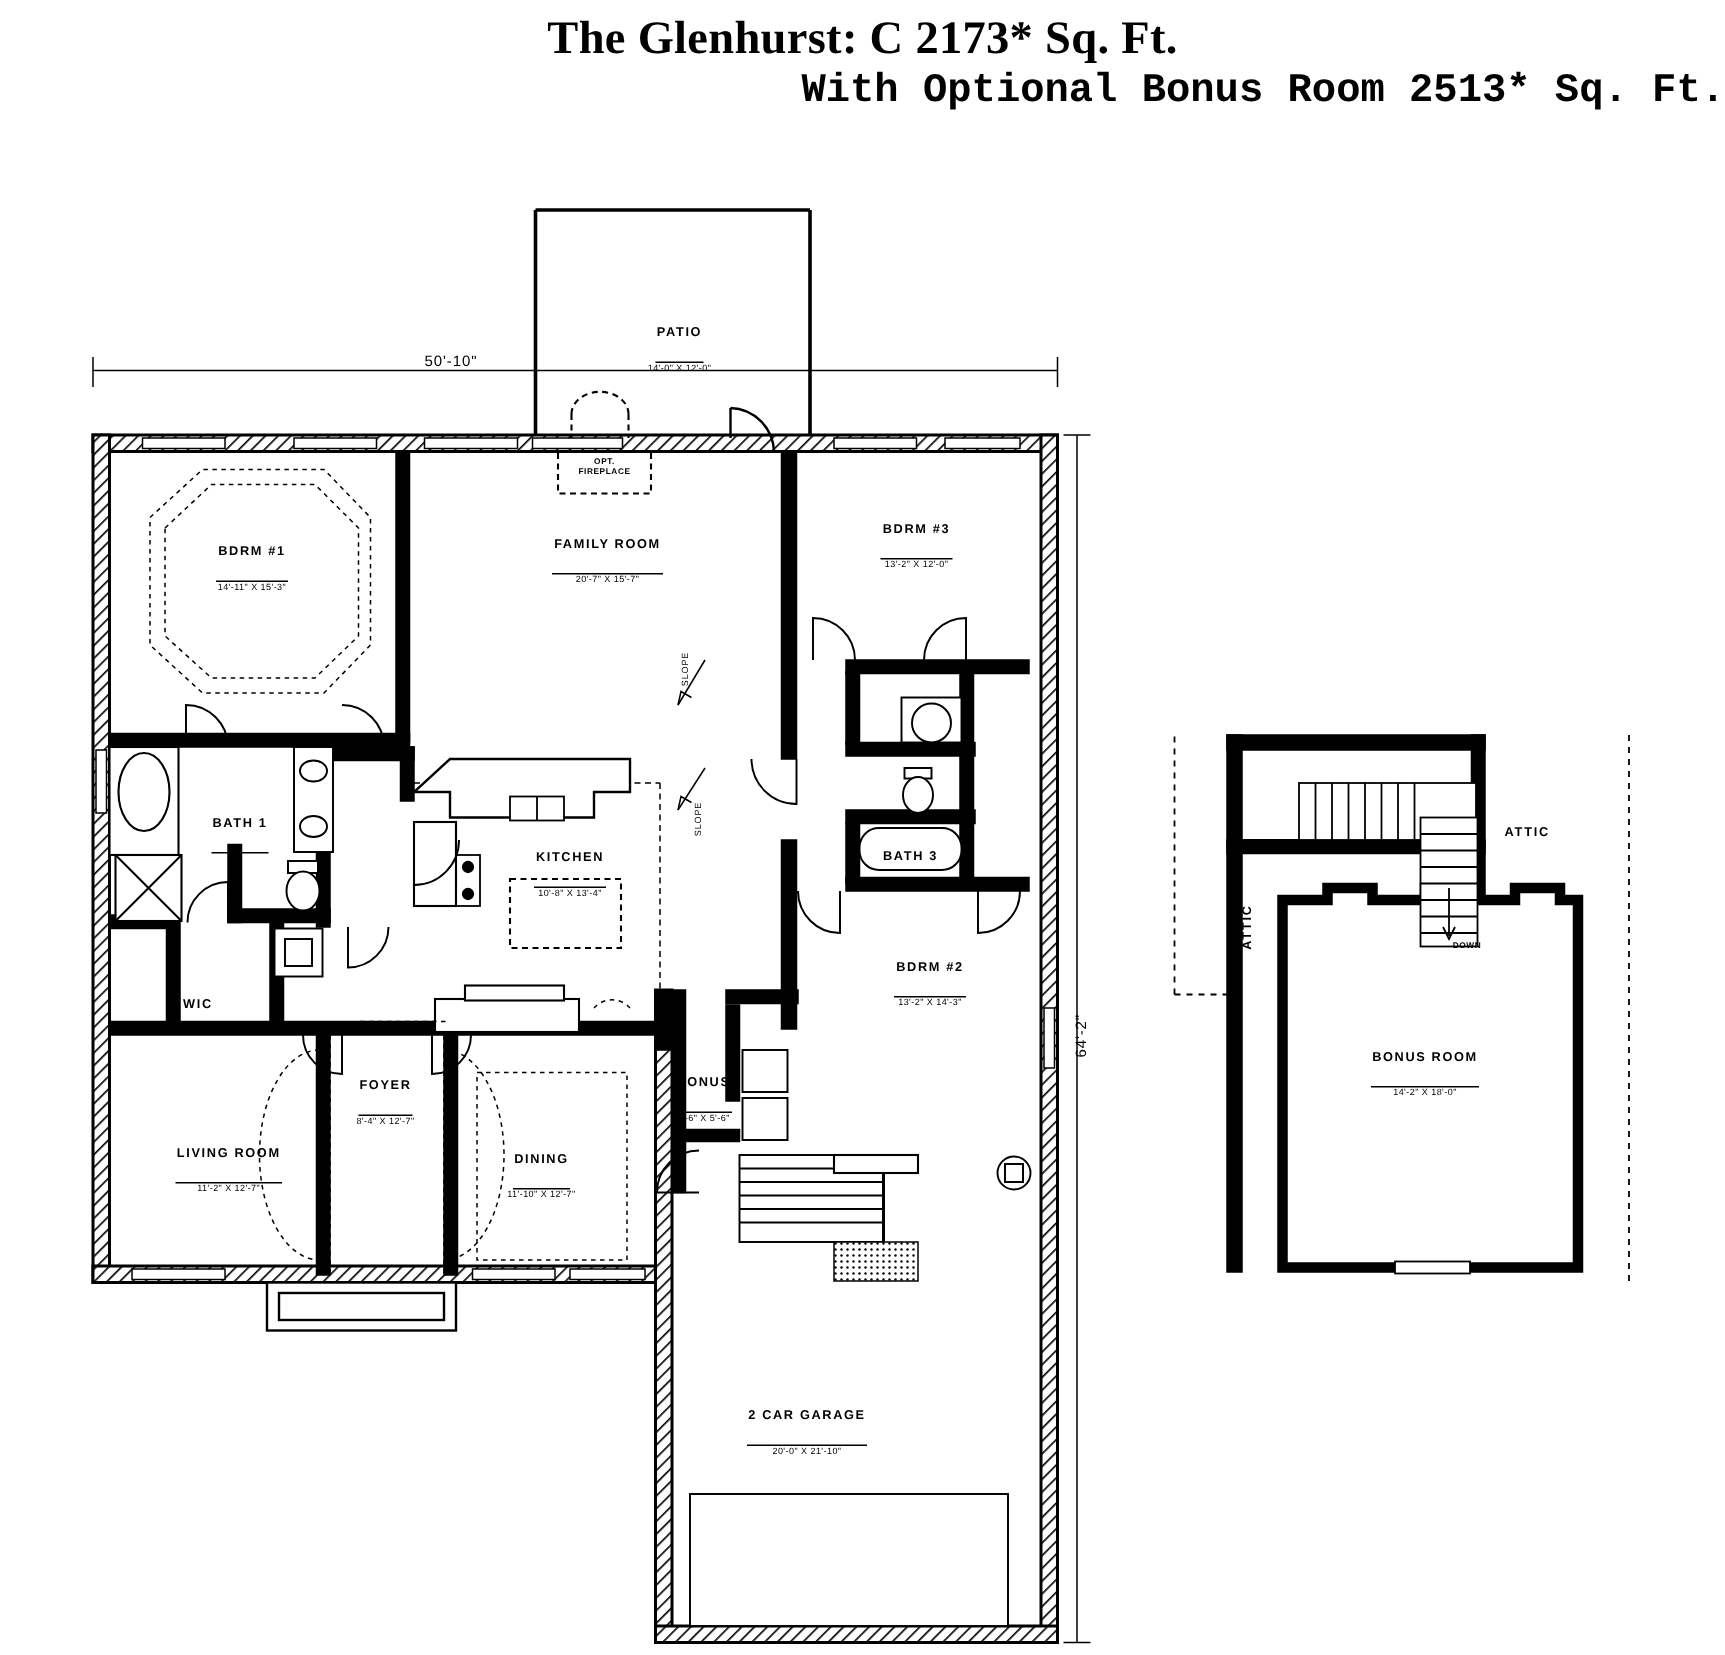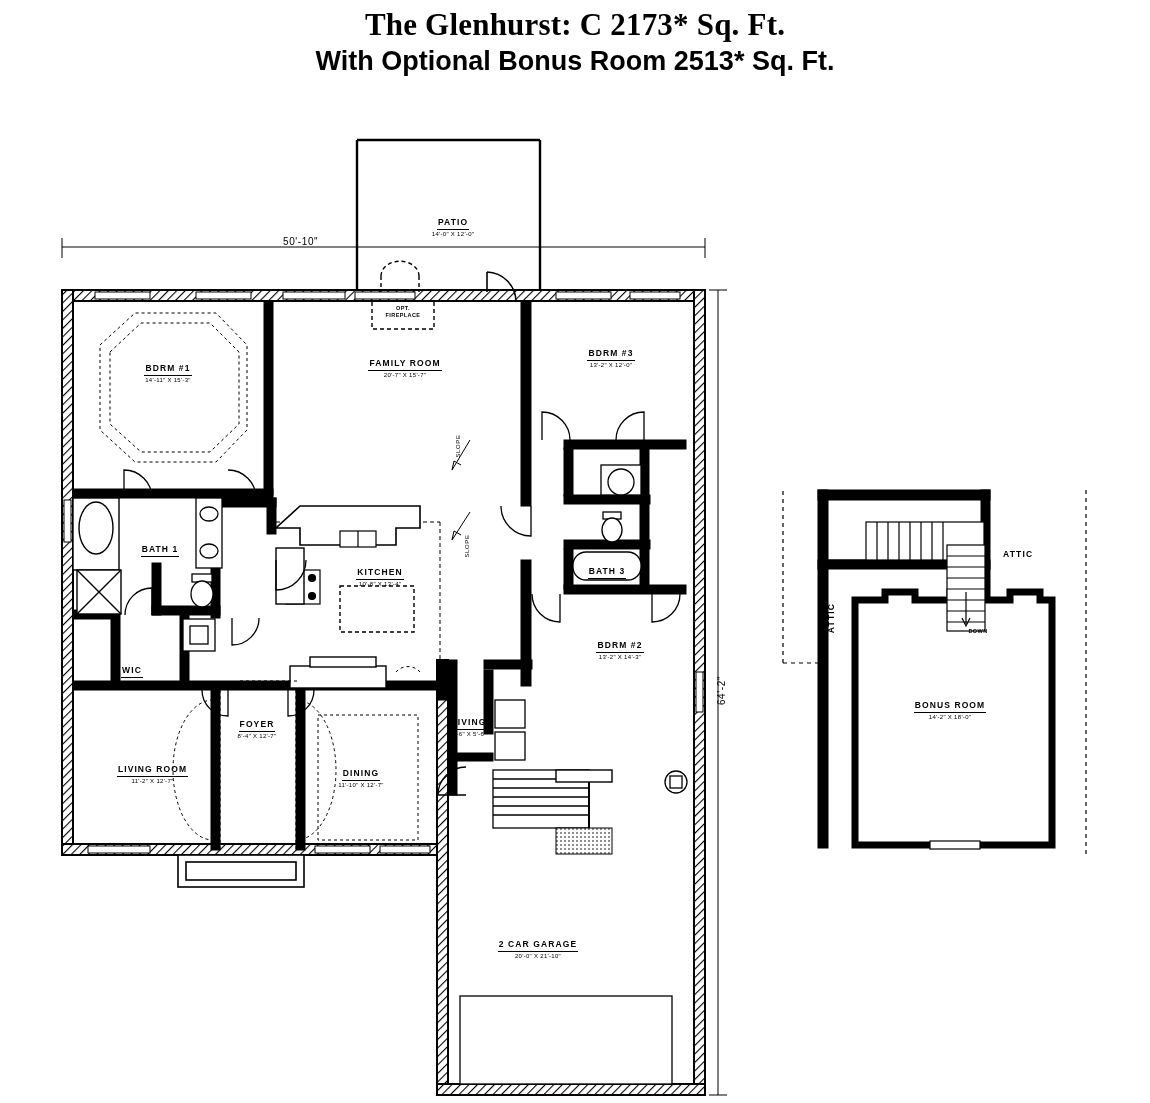--- a/index.html
+++ b/index.html
@@ -2,31 +2,31 @@
 <html><head>
 <meta charset="utf-8">
 <style>
   html,body{margin:0;padding:0;background:#ffffff;}
   body{width:1150px;height:1103px;position:relative;
        font-family:"Liberation Sans", sans-serif;color:#000;}
 
   
   .titleblock{position:absolute;left:0;top:6px;width:1150px;text-align:center;}
   .title1{font-family:"Liberation Serif", serif;font-weight:bold;font-size:31px;line-height:38px;letter-spacing:.2px;}
-  .title2{font-family:Liberation Sans, sans-serif;font-weight:bold;font-size:27px;line-height:34px;}
+  .title2{font-family:Liberation Mono, monospace;font-weight:bold;font-size:27px;line-height:34px;text-align:right;}
   .title3{font-family:"Liberation Serif", serif;font-weight:bold;font-size:25px;line-height:32px;}
 
   
   .plan{position:absolute;left:0;top:0;width:1150px;height:1103px;}
   .plan svg{display:block;}
 
   
   .rl{position:absolute;text-align:center;line-height:1.15;}
   .rl .nm{font-size:8.5px;font-weight:bold;letter-spacing:1.1px;
-          border-bottom:1px solid #000;display:inline-block;padding:0 1px 1px 1px;
+          border-bottom:1px solid #000;display:inline-block;padding:0 1px 14px 1px;
           white-space:nowrap;text-align:right;}
   .rl .dm{font-size:6px;letter-spacing:.3px;white-space:nowrap;margin-top:1px;}
   .plain{position:absolute;font-size:8.5px;font-weight:bold;letter-spacing:1.2px;white-space:nowrap;}
   .tiny{position:absolute;font-size:5.5px;font-weight:bold;letter-spacing:.4px;
         text-align:center;line-height:1.25;white-space:nowrap;}
   .dimtxt{position:absolute;font-size:10px;letter-spacing:.6px;white-space:nowrap;}
   .vert{transform:rotate(-90deg);transform-origin:center center;}
   .slope{position:absolute;font-size:6px;letter-spacing:.6px;white-space:nowrap;}
 </style>
 </head>
@@ -405,21 +405,21 @@
   <div class="nm">LIVING ROOM</div>
   <div class="dm">11'-2" X 12'-7"</div>
 </div>
 
 <div class="rl" style="left:315px;top:762px;width:92px;">
   <div class="nm">DINING</div>
   <div class="dm">11'-10" X 12'-7"</div>
 </div>
 
 <div class="rl" style="left:432px;top:711px;width:74px;">
-  <div class="nm">LIVING</div>
+  <div class="nm">BONUS</div>
   <div class="dm">6'-6" X 5'-6"</div>
 </div>
 
 <div class="rl" style="left:468px;top:933px;width:140px;">
   <div class="nm">2 CAR GARAGE</div>
   <div class="dm">20'-0" X 21'-10"</div>
 </div>
 
 <div class="tiny" style="left:375px;top:305px;width:56px;">
   <span style="white-space:pre-line;">OPT.

